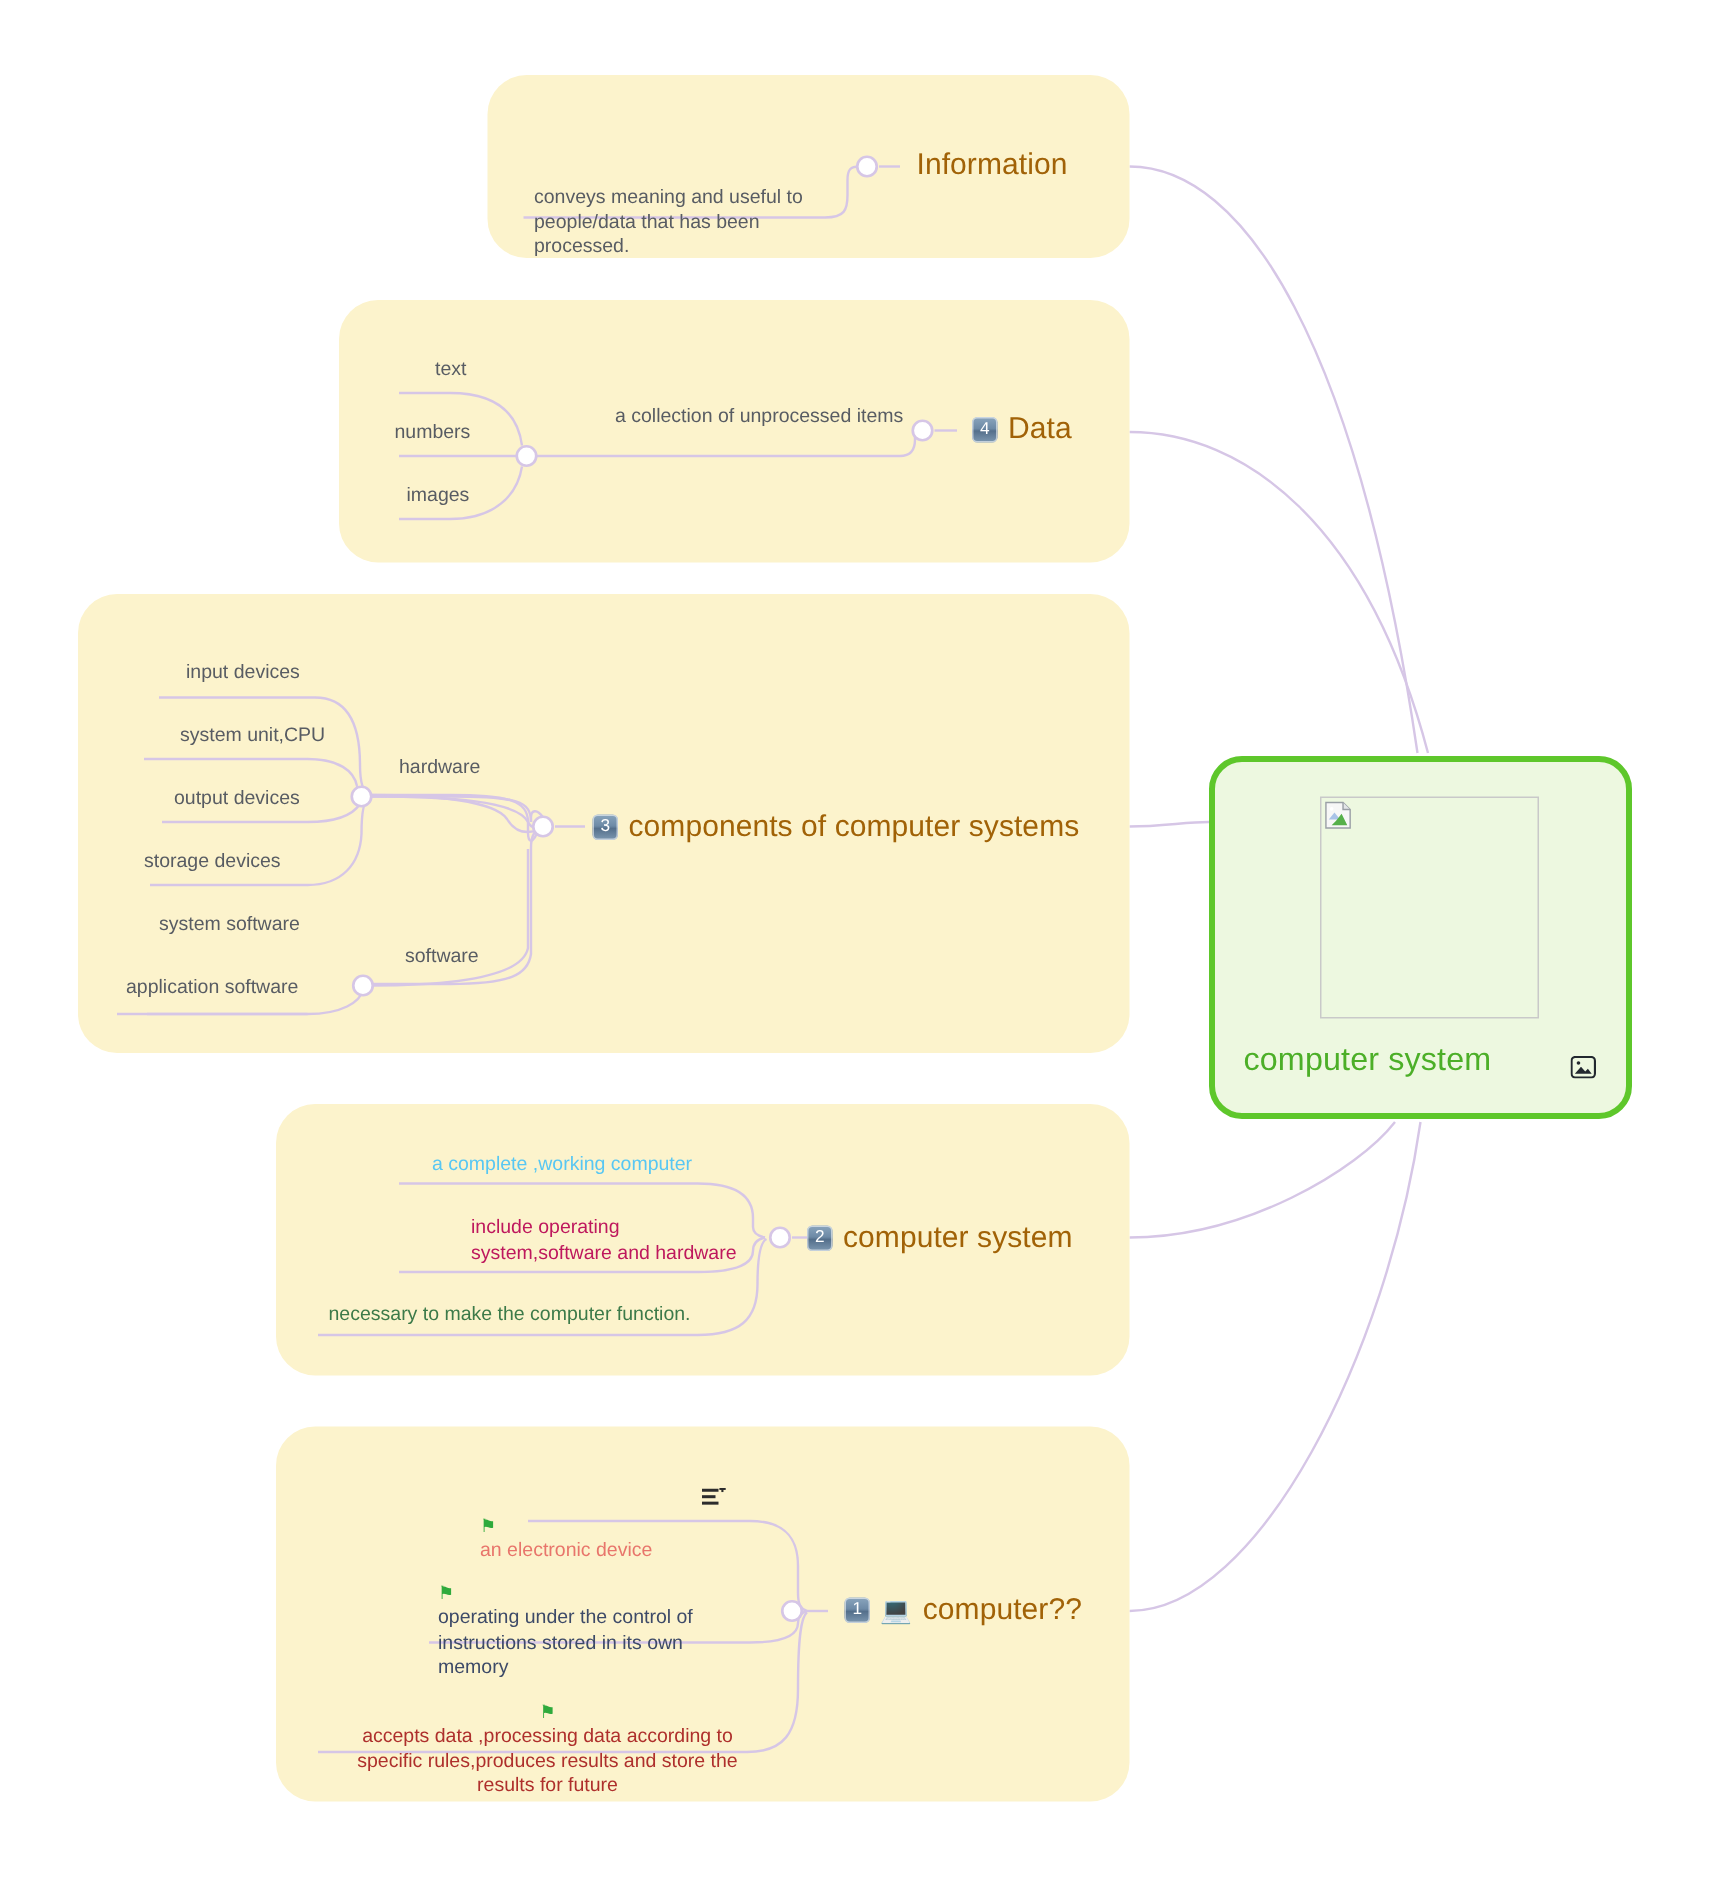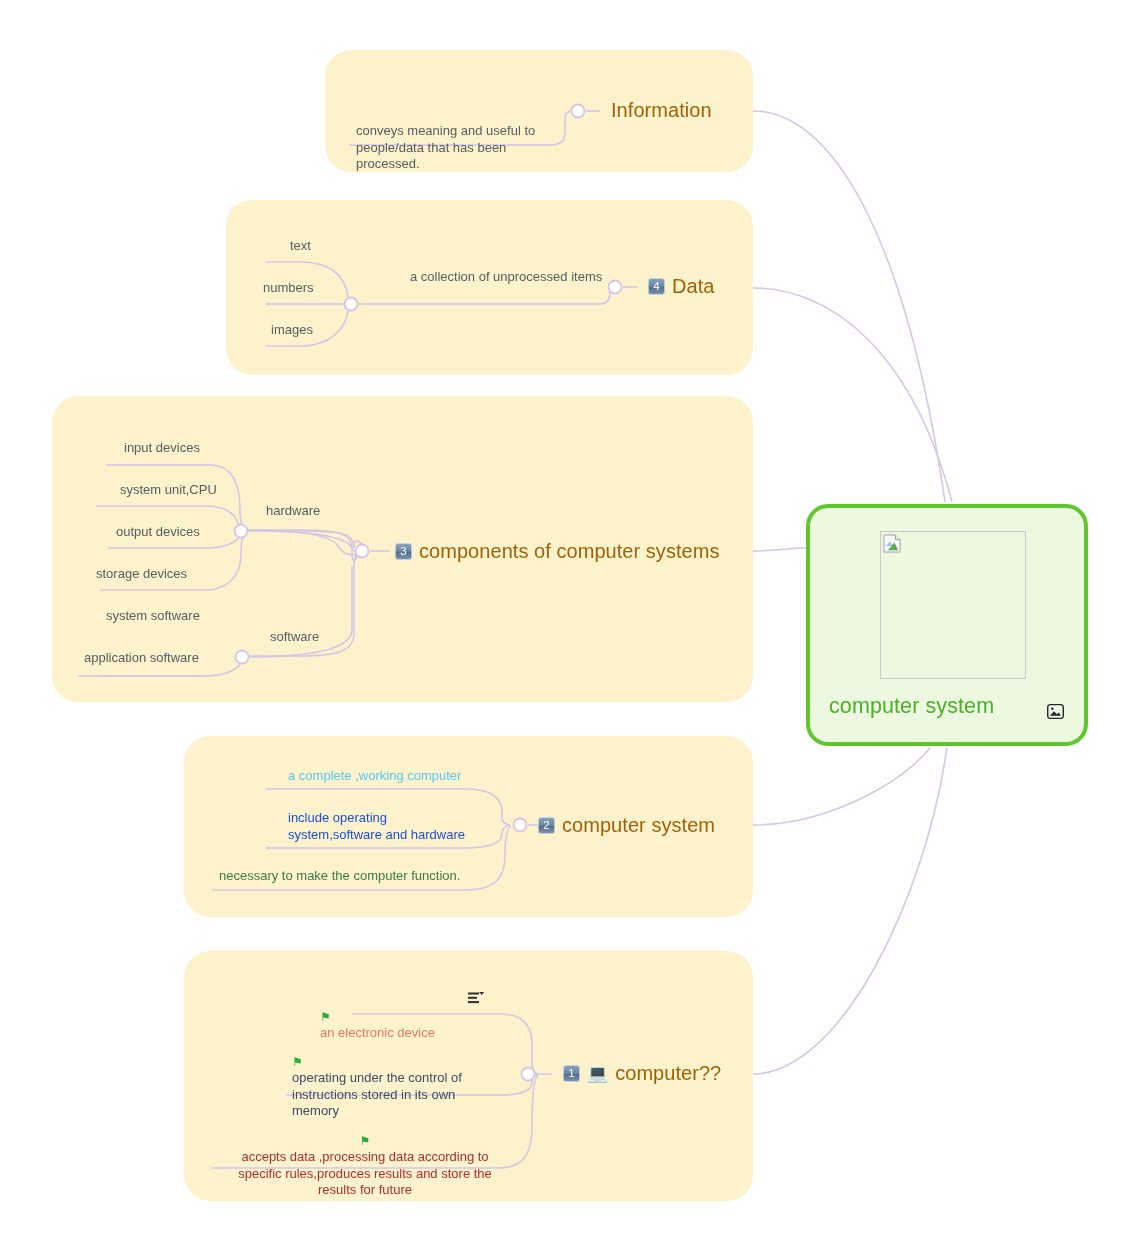--- a/index.html
+++ b/index.html
@@ -98,21 +98,21 @@
   
   .leaf {
     position: absolute;
     font-size: 13px;
     color: #585c63;
     line-height: 16.5px;
     white-space: pre-line;
     z-index: 4;
   }
   .leaf.c-cyan  { color: #58c7f3; text-align: right; }
-  .leaf.c-mauve { color: #1d4ed8; }
+  .leaf.c-mauve { color: #be185d; margin-left: 26px; }
   .leaf.c-green { color: #3c7a49; }
   .leaf.c-salmon{ color: #e8756b; }
   .leaf.c-navy  { color: #3d4a68; }
   .leaf.c-brick { color: #ae2f2c; text-align: center; }
 
   .flag { color: #2faa3c; font-size: 12px; }
   .noteicon { position: absolute; width: 16px; height: 13px; z-index: 4; }
 </style>
 </head>
 <body>

